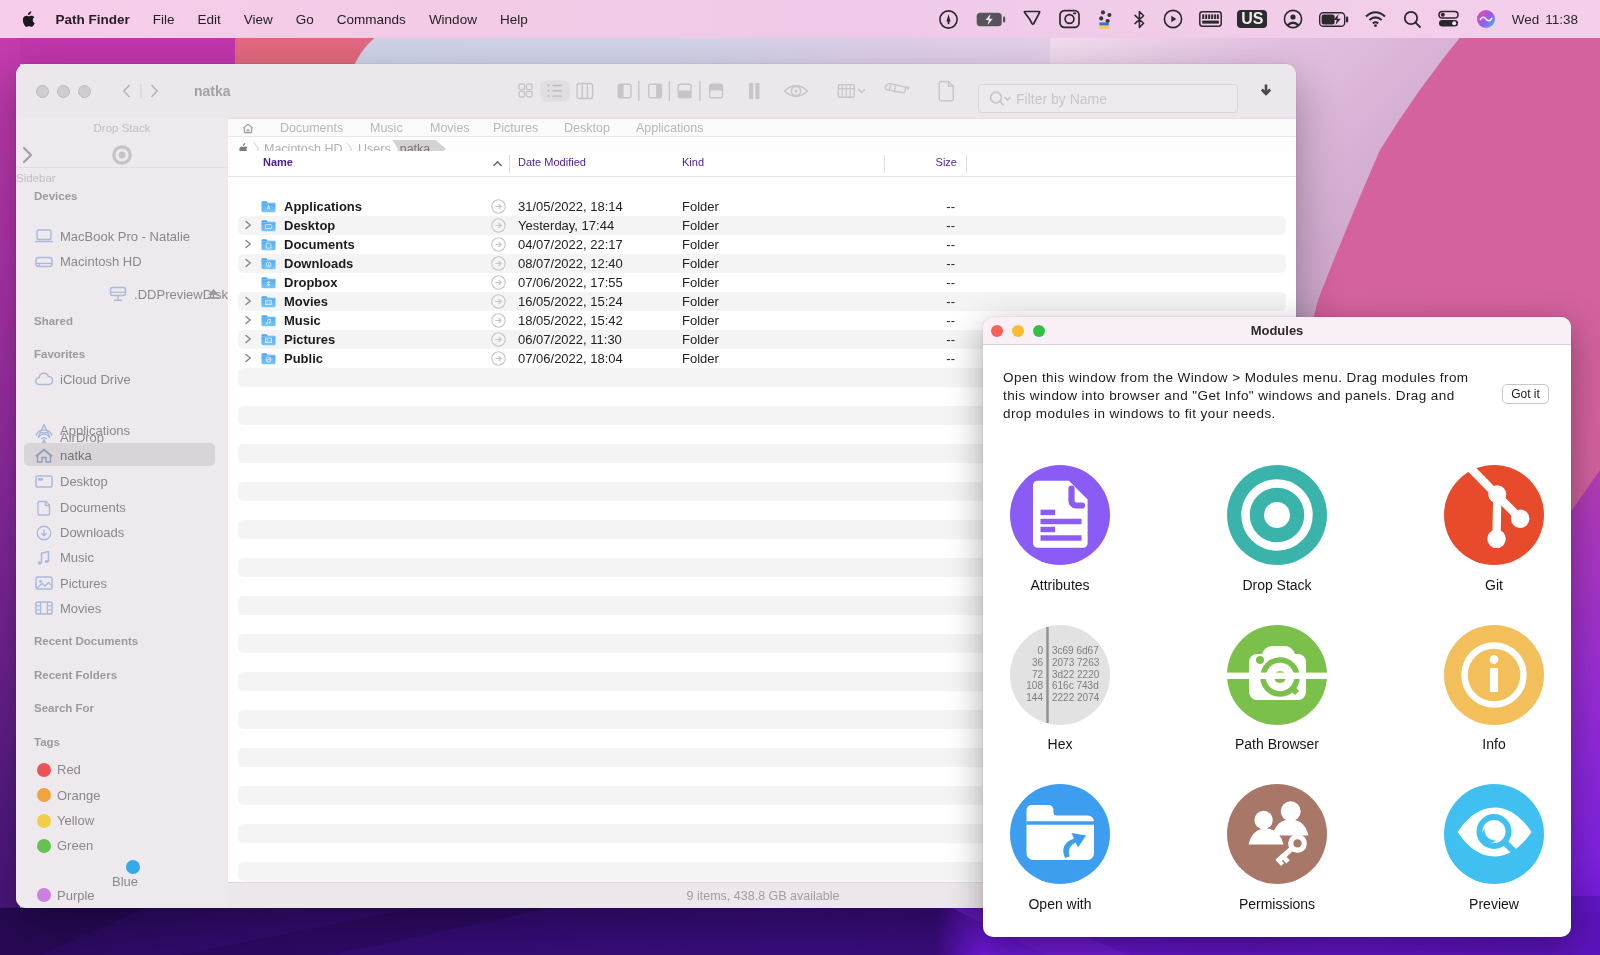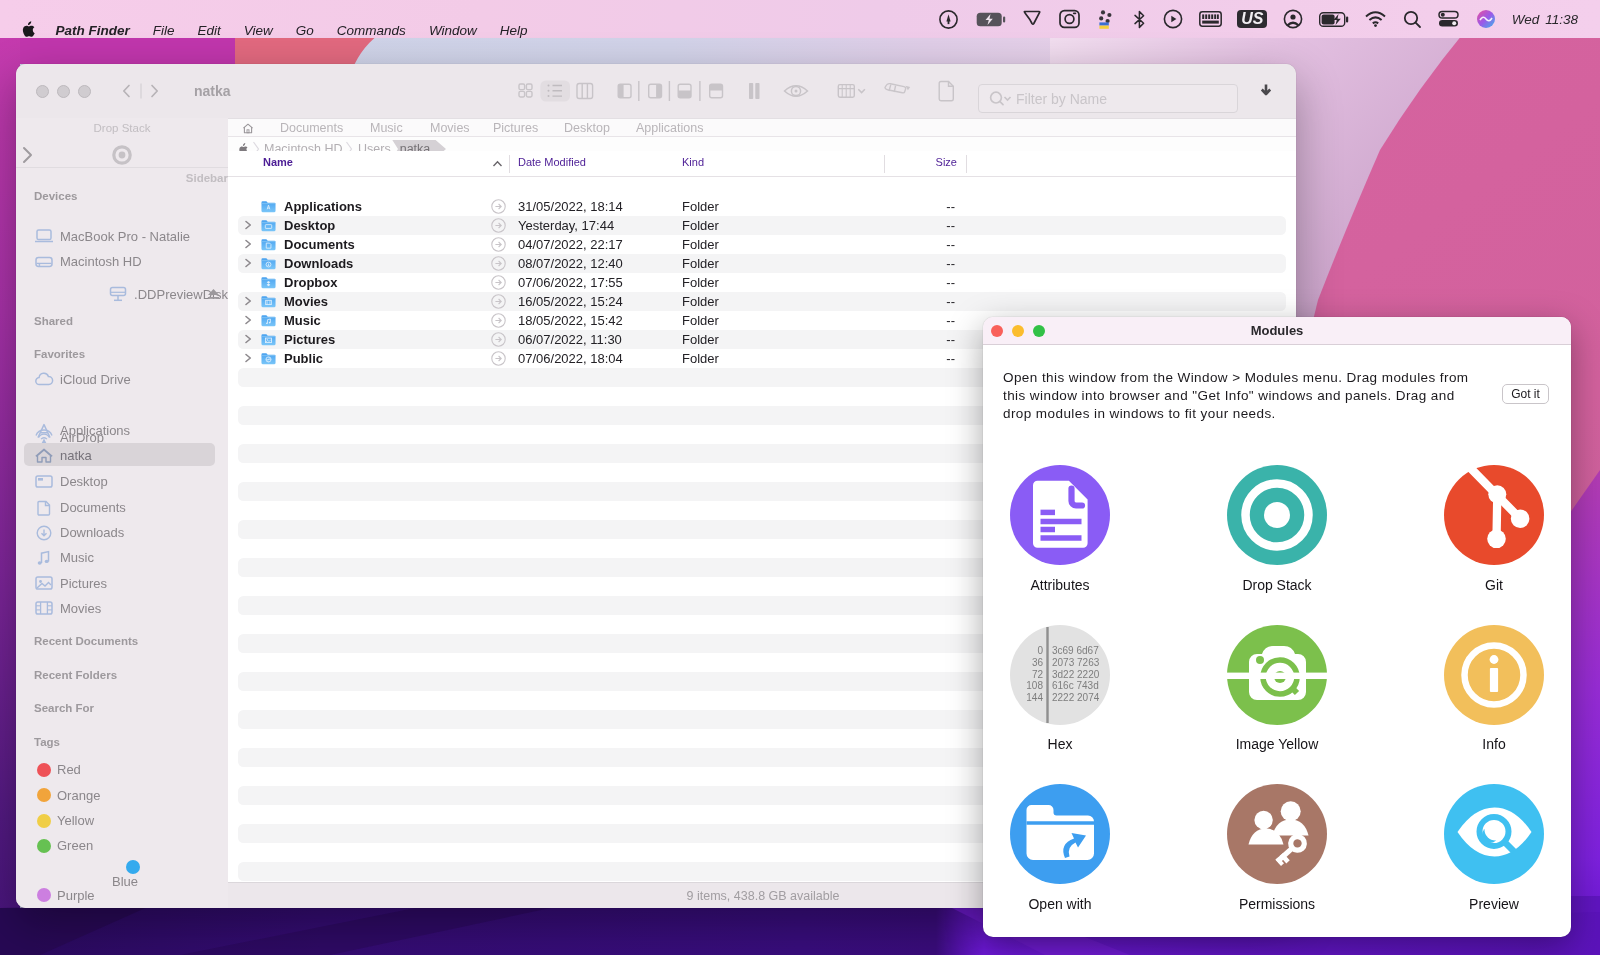--- a/index.html
+++ b/index.html
@@ -1,16 +1,16 @@
 <!DOCTYPE html>
 <html><head><meta charset="utf-8"><style>
 *{margin:0;padding:0;box-sizing:border-box;}
 html,body{width:1600px;height:955px;overflow:hidden;font-family:"Liberation Sans",sans-serif;}
 #wall{position:absolute;left:0;top:0;width:1600px;height:955px;}
-#menubar{position:absolute;left:0;top:0;width:1600px;height:38px;background:linear-gradient(90deg,#f6cdea 0%,#f3cbe7 30%,#efcbe9 55%,#f2cdea 80%,#f4cfec 100%);display:flex;align-items:flex-end;font-size:13.5px;color:#232126;font-style:italic;}
+#menubar{position:absolute;left:0;top:0;width:1600px;height:38px;background:linear-gradient(90deg,#f6cdea 0%,#f3cbe7 30%,#efcbe9 55%,#f2cdea 80%,#f4cfec 100%);display:flex;align-items:center;font-size:13.5px;color:#232126;}
 #menubar .mi{margin:0 11.5px;}
 #mb-right{position:absolute;right:0;top:0;height:38px;display:flex;align-items:center;color:#2a282c;}
 
 #mainwin{position:absolute;left:16px;top:64px;width:1280px;height:844px;border-radius:10px;background:#ece7eb;box-shadow:0 16px 46px rgba(0,0,0,.33),0 0 1px rgba(0,0,0,.3);overflow:hidden;}
 #titlebar{position:absolute;left:0;top:0;width:1280px;height:54px;background:#ece7eb;}
 .tl{position:absolute;top:20.6px;width:13.5px;height:13.5px;border-radius:50%;background:#d0ccd0;border:0.5px solid #bdb9bd;}
 #nav{position:absolute;left:103px;top:0;height:54px;display:flex;align-items:center;color:#b4b0b4;}
 #wtitle{position:absolute;left:178px;top:0;height:54px;display:flex;align-items:center;font-weight:bold;font-size:14px;color:#a5a1a5;}
 #sidebar{position:absolute;left:0;top:54px;width:212px;height:790px;background:#eee9ed;font-size:13px;color:#8b878b;}
 .sh{position:absolute;left:18px;font-size:11.5px;font-weight:bold;color:#9d999d;}
@@ -297,21 +297,21 @@
     </div>
   </div>
   <div id="sidebar">
     <div style="position:absolute;top:4px;width:212px;text-align:center;font-size:11.5px;color:#c2bec2;">Drop Stack</div>
     <svg width="212" height="30" viewBox="0 0 212 30" style="position:absolute;top:22px;">
         <path d="M8 8 L15 15 L8 22" fill="none" stroke="#9f9b9f" stroke-width="2" stroke-linecap="round" stroke-linejoin="round"></path>
         <circle cx="106" cy="15" r="8.2" fill="none" stroke="#c6c2c6" stroke-width="3.2"></circle>
         <circle cx="106" cy="15" r="3.4" fill="#c6c2c6"></circle>
       </svg>
     <div style="position:absolute;top:49px;width:212px;border-top:1px solid #e0dce0;"></div>
-    <div style="position:absolute;top:54px;width:212px;text-align:right;font-size:11.5px;color:#c2bec2;font-weight:bold;">Sidebar</div>
+    <div style="position:absolute;top:54px;width:212px;text-align:left;font-size:11.5px;color:#c2bec2;">Sidebar</div>
     <div class="sh" style="top:72px;">Devices</div>
     <div class="si" style="top:107px;">
         <svg viewBox="0 0 20 16">
           <rect x="3" y="2" width="14" height="9.5" rx="1.6" fill="none" stroke="#a9bbdd" stroke-width="1.5"></rect>
           <path d="M1 13.4 h18" stroke="#a9bbdd" stroke-width="1.5"></path>
         </svg>
         <span>MacBook Pro - Natalie</span>
       </div>
     <div class="si" style="top:132.5px;">
         <svg viewBox="0 0 20 16">
@@ -731,21 +731,21 @@
 <div class="mod" style="left:-3px;top:418px;width:160px;"><span class="lbl">Hex</span></div>
 <svg style="position:absolute;left:244px;top:307.6px;" width="100" height="100" viewBox="0 0 100 100">
         <circle cx="50" cy="50" r="50" fill="#7cc04c"></circle>
 <path d="M22 37 a8 8 0 0 1 8 -8 h5 a12 12 0 0 1 11 -8 h11 a12 12 0 0 1 11 8 h3 a8 8 0 0 1 8 8 v30 a8 8 0 0 1 -8 8 h-41 a8 8 0 0 1 -8 -8 z" fill="#fff"></path>
 <circle cx="33" cy="35" r="4" fill="#7cc04c"></circle>
 <circle cx="53" cy="52" r="17" fill="none" stroke="#7cc04c" stroke-width="5.6"></circle>
 <circle cx="53" cy="52" r="6" fill="#7cc04c"></circle>
 <line x1="64.5" y1="62.5" x2="70" y2="68" stroke="#7cc04c" stroke-width="6"></line>
 <rect x="0" y="47.6" width="100" height="6.4" fill="#fff"></rect>
       </svg>
-<div class="mod" style="left:214px;top:418px;width:160px;"><span class="lbl">Image Yellow</span></div>
+<div class="mod" style="left:214px;top:418px;width:160px;"><span class="lbl">Path Browser</span></div>
 <svg style="position:absolute;left:461px;top:307.6px;" width="100" height="100" viewBox="0 0 100 100">
         <circle cx="50" cy="50" r="50" fill="#f2bf5b"></circle>
 <circle cx="50" cy="50" r="29.5" fill="none" stroke="#fff" stroke-width="6.5"></circle>
 <circle cx="50" cy="34.5" r="4.4" fill="#fff"></circle>
 <rect x="45.9" y="43" width="8.2" height="24" rx="1" fill="#fff"></rect>
       </svg>
 <div class="mod" style="left:431px;top:418px;width:160px;"><span class="lbl">Info</span></div>
 <svg style="position:absolute;left:27px;top:467.29999999999995px;" width="100" height="100" viewBox="0 0 100 100">
         <circle cx="50" cy="50" r="50" fill="#3d9ef0"></circle>
 <path d="M16.5 26 a5 5 0 0 1 5 -5 h17 a5 5 0 0 1 5 5 v2.5 a3 3 0 0 0 3 3 h31.5 a6 6 0 0 1 6 6 v32 a6.5 6.5 0 0 1 -6.5 6.5 h-54.5 a6.5 6.5 0 0 1 -6.5 -6.5 z" fill="#fff"></path>

